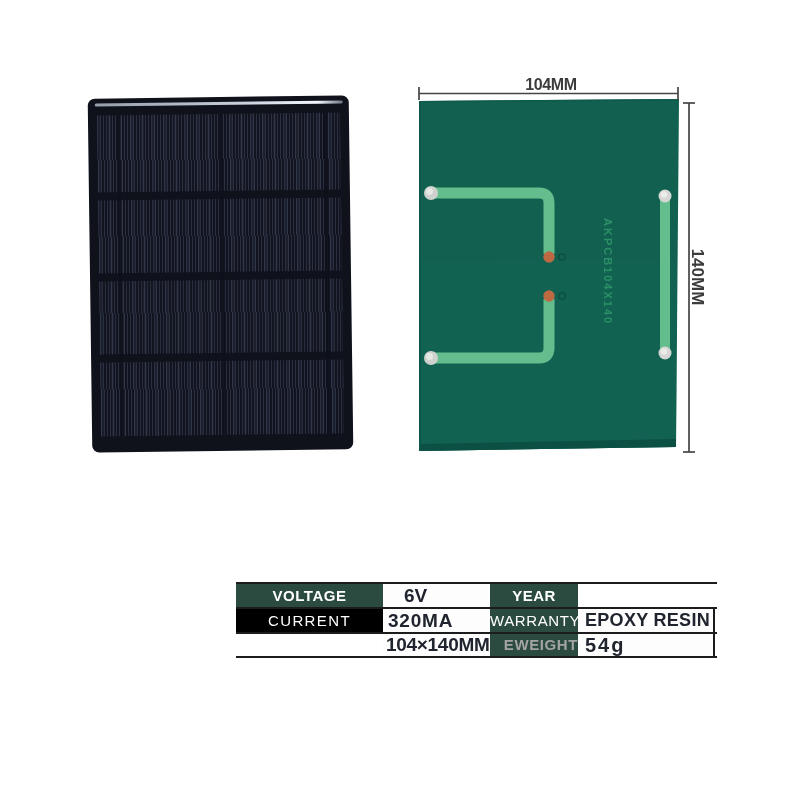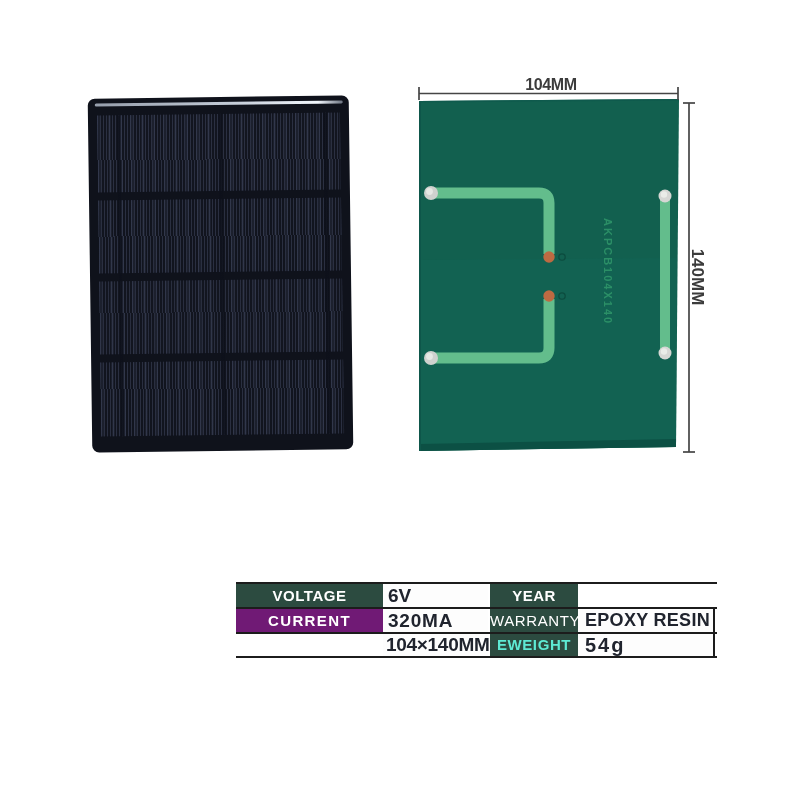--- a/index.html
+++ b/index.html
@@ -76,38 +76,38 @@
 
   <text x="292" y="217" transform="rotate(90 292 217)" text-anchor="middle" fill="#3c3c3c" font-size="17" font-weight="bold" font-family="Liberation Sans,sans-serif">140MM</text>
 </svg>
 
 <div class="abs" style="left:236px;top:582px;width:481px;height:92px;">
 
   <div class="abs" style="left:0;top:0;width:481px;height:25px;border-top:2px solid #1c1c1c;box-sizing:border-box;"></div>
 
   <div class="abs" style="left:0;top:2px;width:147px;height:23px;background:#2c4b40;color:#fff;font-size:15px;letter-spacing:0.5px;font-weight:bold;text-align:center;line-height:23px;">VOLTAGE</div>
 
-  <div class="abs" style="left:147px;top:2px;width:105px;height:23px;background:#fdfdfd;color:#20242e;font-size:19px;font-weight:bold;line-height:23px;padding-left:5px;box-sizing:border-box;">6V</div>
+  <div class="abs" style="left:147px;top:2px;width:105px;height:23px;background:#fdfdfd;color:#20242e;font-size:19px;font-weight:bold;line-height:23px;padding-left:21px;box-sizing:border-box;">6V</div>
 
   <div class="abs" style="left:254px;top:2px;width:88px;height:23px;background:#2c4b40;color:#fff;font-size:15px;letter-spacing:0.4px;font-weight:bold;text-align:center;line-height:23px;">YEAR</div>
 
   <div class="abs" style="left:342px;top:2px;width:137px;height:23px;background:#fdfdfd;color:#20242e;font-size:18px;letter-spacing:0.3px;font-weight:bold;line-height:23px;padding-left:7px;box-sizing:border-box;border-right:2px solid #1c1c1c;margin-top:25px;">EPOXY RESIN</div>
 
   <div class="abs" style="left:0;top:25px;width:481px;height:2px;background:#1c1c1c;"></div>
 
-  <div class="abs" style="left:0;top:27px;width:147px;height:23px;background:#701a75;color:#fff;font-size:15px;letter-spacing:1.4px;font-weight:bold;text-align:center;line-height:23px;">CURRENT</div>
+  <div class="abs" style="left:0;top:27px;width:147px;height:23px;background:#000000;color:#fff;font-size:15px;letter-spacing:1.4px;font-weight:normal;text-align:center;line-height:23px;">CURRENT</div>
 
   <div class="abs" style="left:147px;top:27px;width:105px;height:23px;background:#fdfdfd;color:#20242e;font-size:19px;letter-spacing:0.8px;font-weight:bold;line-height:23px;padding-left:5px;box-sizing:border-box;">320MA</div>
 
   <div class="abs" style="left:254px;top:27px;width:88px;height:23px;background:#2c4b40;color:#fff;font-size:15px;letter-spacing:0.6px;font-weight:normal;text-align:center;line-height:23px;">WARRANTY</div>
 
 
   <div class="abs" style="left:0;top:50px;width:481px;height:2px;background:#1c1c1c;"></div>
 
 
   <div class="abs" style="left:147px;top:52px;width:105px;height:22px;background:#fdfdfd;color:#20242e;font-size:19px;letter-spacing:-0.3px;font-weight:bold;line-height:22px;padding-left:3px;box-sizing:border-box;">104×140MM</div>
 
-  <div class="abs" style="left:254px;top:52px;width:88px;height:22px;background:#2c4b40;color:#5eead4;font-size:15px;letter-spacing:0.6px;font-weight:bold;text-align:center;line-height:22px;">EWEIGHT</div>
+  <div class="abs" style="left:254px;top:52px;width:88px;height:22px;background:#2c4b40;color:#a3a3a3;font-size:15px;letter-spacing:0.6px;font-weight:bold;text-align:right;line-height:22px;">EWEIGHT</div>
 
   <div class="abs" style="left:342px;top:52px;width:137px;height:22px;background:#fdfdfd;color:#20242e;font-size:20px;letter-spacing:2px;font-weight:bold;line-height:22px;padding-left:7px;box-sizing:border-box;border-right:2px solid #1c1c1c;">54g</div>
 
   <div class="abs" style="left:0;top:74px;width:481px;height:2px;background:#1c1c1c;"></div>
 </div>
 
 </body></html>

